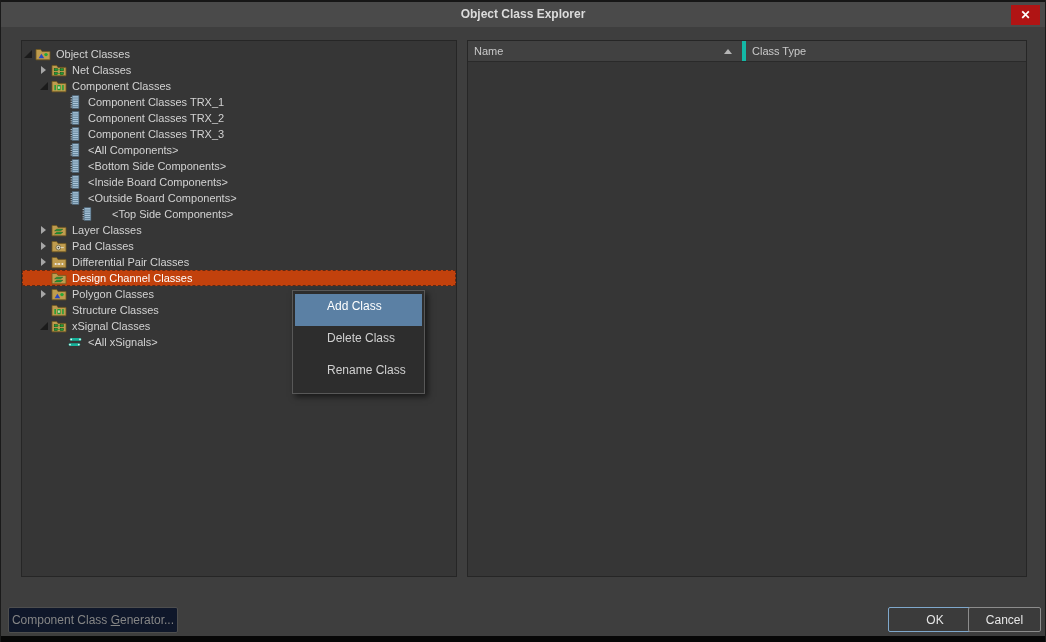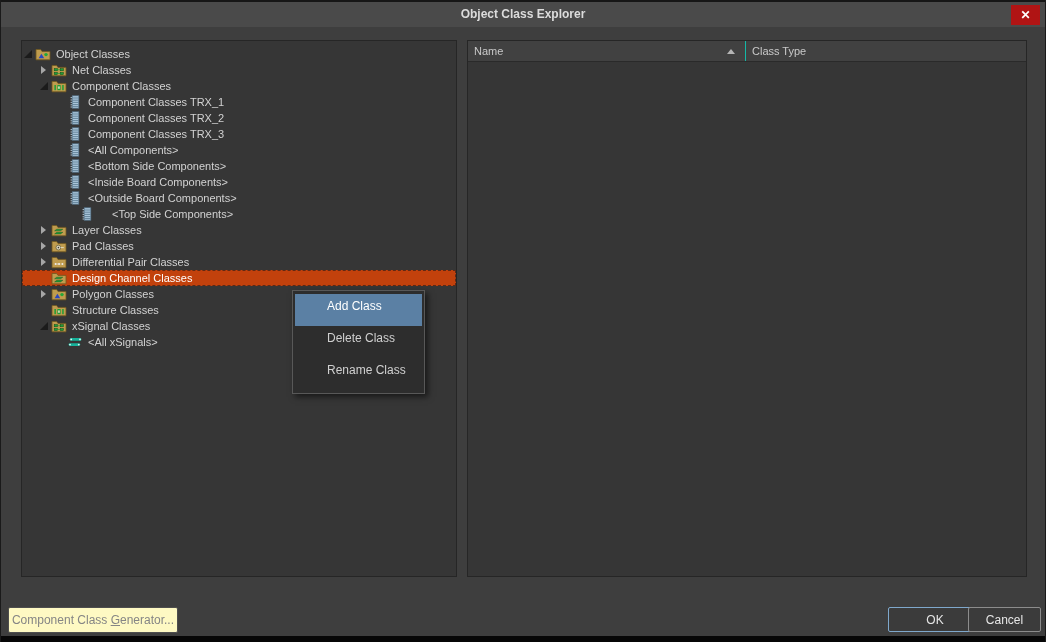--- a/index.html
+++ b/index.html
@@ -13,21 +13,21 @@
   .close-btn { position:absolute; right:5px; top:3px; width:29px; height:20px; background:#b01414; color:#ffffff; font-size:12px; font-weight:bold; text-align:center; line-height:20px; cursor:pointer; }
 
   
   .panel { position:absolute; top:40px; height:537px; background:#363636; border:1px solid #262626; }
   .tree-panel { left:20px; width:436px; overflow:hidden; }
   .list-panel { left:466px; width:560px; }
 
   
   .list-header { display:flex; height:21px; background:#414141; border-bottom:1px solid #2a2a2a; font-size:11px; color:#c9c9c9; }
   .col { display:flex; align-items:center; padding-left:6px; position:relative; }
-  .col-name { width:278px; border-right:1px solid #14b8a6; }
+  .col-name { width:278px; border-right:4px solid #14b8a6; }
   .col-type { flex:1; }
   .sort-arrow { position:absolute; right:10px; top:8px; width:0; height:0; border-left:4px solid transparent; border-right:4px solid transparent; border-bottom:5px solid #b5b5b5; }
 
   
   .tree { padding-top:5px; }
   .row { display:flex; align-items:center; height:16px; white-space:nowrap; cursor:default; }
   .row .lbl { font-size:11px; color:#d2d2d2; padding-left:1px; }
   .row.selected { background:#c2410c; outline:1px dashed rgba(15,22,30,.55); outline-offset:-1px; }
   .row.selected .lbl { color:#ffffff; }
   .exp { position:relative; flex:0 0 12px; width:12px; height:16px; }
@@ -36,21 +36,21 @@
   .ticon { flex:0 0 16px; width:16px; height:14px; margin-right:4px; display:inline-flex; }
   .ticon svg { display:block; }
 
   
   .context-menu { position:absolute; left:291px; top:290px; width:133px; background:#2d2d2d; border:1px solid #585858; box-shadow:3px 3px 6px rgba(0,0,0,.55); padding:3px 2px; z-index:10; }
   .menu-item { height:32px; line-height:24px; font-size:12px; color:#d0d0d0; padding-left:32px; cursor:pointer; }
   .menu-item.highlighted { background:#5b80a4; color:#ffffff; }
 
   
   .btn { position:absolute; background:#3b3b3b; border:1px solid #8c8c8c; border-radius:2px; color:#e6e6e6; font-size:12px; font-family:"Liberation Sans",sans-serif; text-align:center; cursor:pointer; }
-  .generator-btn { left:7px; top:607px; width:170px; height:26px; font-size:12px; color:#858585; border-color:#4e4e4e; background:#fef9c3; cursor:default; }
+  .generator-btn { left:7px; top:607px; width:170px; height:26px; font-size:12px; color:#858585; border-color:#4e4e4e; background:#0f172a; cursor:default; }
   .generator-btn .u { text-decoration:underline; }
   .ok-btn { left:887px; top:607px; width:94px; height:25px; border-color:#7fa8cc; }
   .cancel-btn { left:967px; top:607px; width:73px; height:25px; }
   .bottom-strip { position:absolute; left:0; bottom:0; width:100%; height:6px; background:#070707; }
 </style>
 </head>
 <body>
 
 <div class="window">
 

